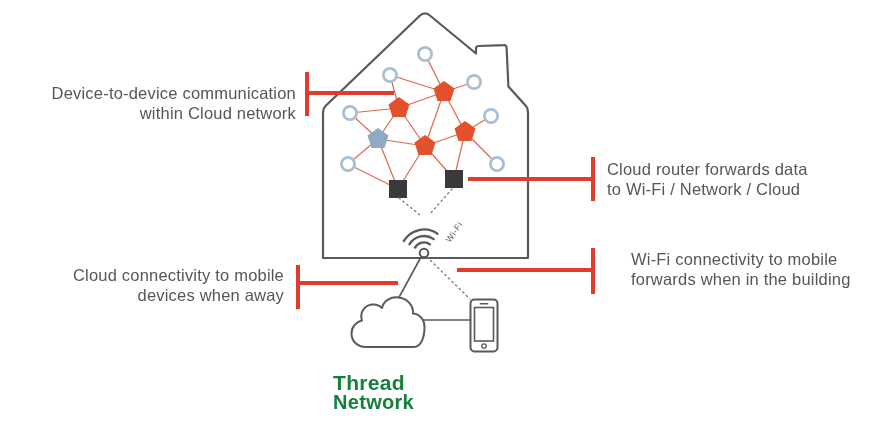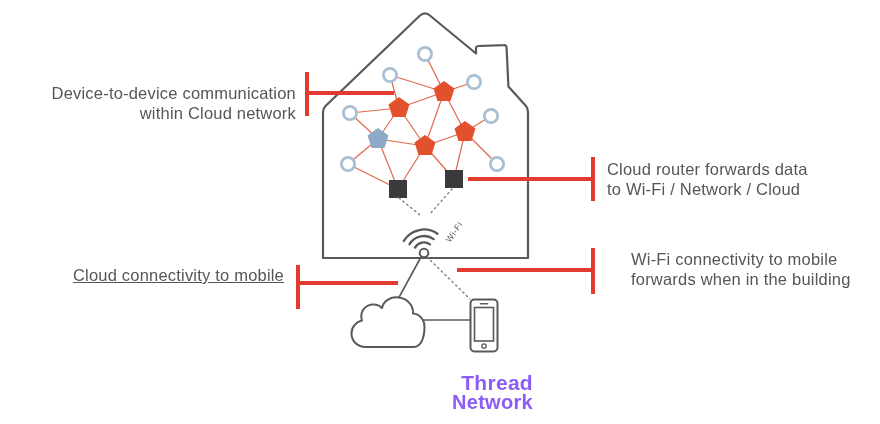--- a/index.html
+++ b/index.html
@@ -8,21 +8,21 @@
     font-family:"Liberation Sans", sans-serif;
   }
   .stage svg{position:absolute;left:0;top:0;}
   .callout-text{
     position:absolute;font-size:16.5px;line-height:19.5px;color:#54565a;
     letter-spacing:.2px;white-space:nowrap;
   }
   .align-right{text-align:right;}
   .c-bar{position:absolute;width:4px;background:#e13b2e;}
   .c-hline{position:absolute;height:4px;background:#e13b2e;}
-  .title-block{position:absolute;left:333px;top:373px;width:200px;text-align:right;color:#8b5cf6;letter-spacing:.3px;}
+  .title-block{position:absolute;left:333px;top:373px;width:200px;text-align:left;color:#15803d;letter-spacing:.3px;}
   .title-main{font-size:21px;font-weight:700;line-height:20px;}
   .title-sub{font-size:20px;font-weight:700;line-height:19px;}
 </style>
 </head>
 <body>
 
 <div class="stage">
 
   <svg width="880" height="424" viewBox="0 0 880 424">
 
@@ -118,22 +118,23 @@
     <div>to Wi-Fi / Network / Cloud</div>
   </div>
 
   <div class="c-hline" style="left:457px;top:268px;width:136px;"></div>
   <div class="c-bar" style="left:591px;top:248px;height:46px;"></div>
   <div class="callout-text" style="left:607px;top:250px;margin-left:24px;">
     <div>Wi-Fi connectivity to mobile</div>
     <div>forwards when in the building</div>
   </div>
 
-  <div class="callout-text align-right" style="right:596px;top:266px;text-decoration:underline;">
+  <div class="callout-text align-right" style="right:596px;top:266px;">
     <div>Cloud connectivity to mobile</div>
+    <div>devices when away</div>
   </div>
   <div class="c-bar" style="left:296px;top:265px;height:44px;"></div>
   <div class="c-hline" style="left:298px;top:281px;width:100px;"></div>
 
   <div class="title-block">
     <div class="title-main">Thread</div>
     <div class="title-sub">Network</div>
   </div>
 
 </div>

